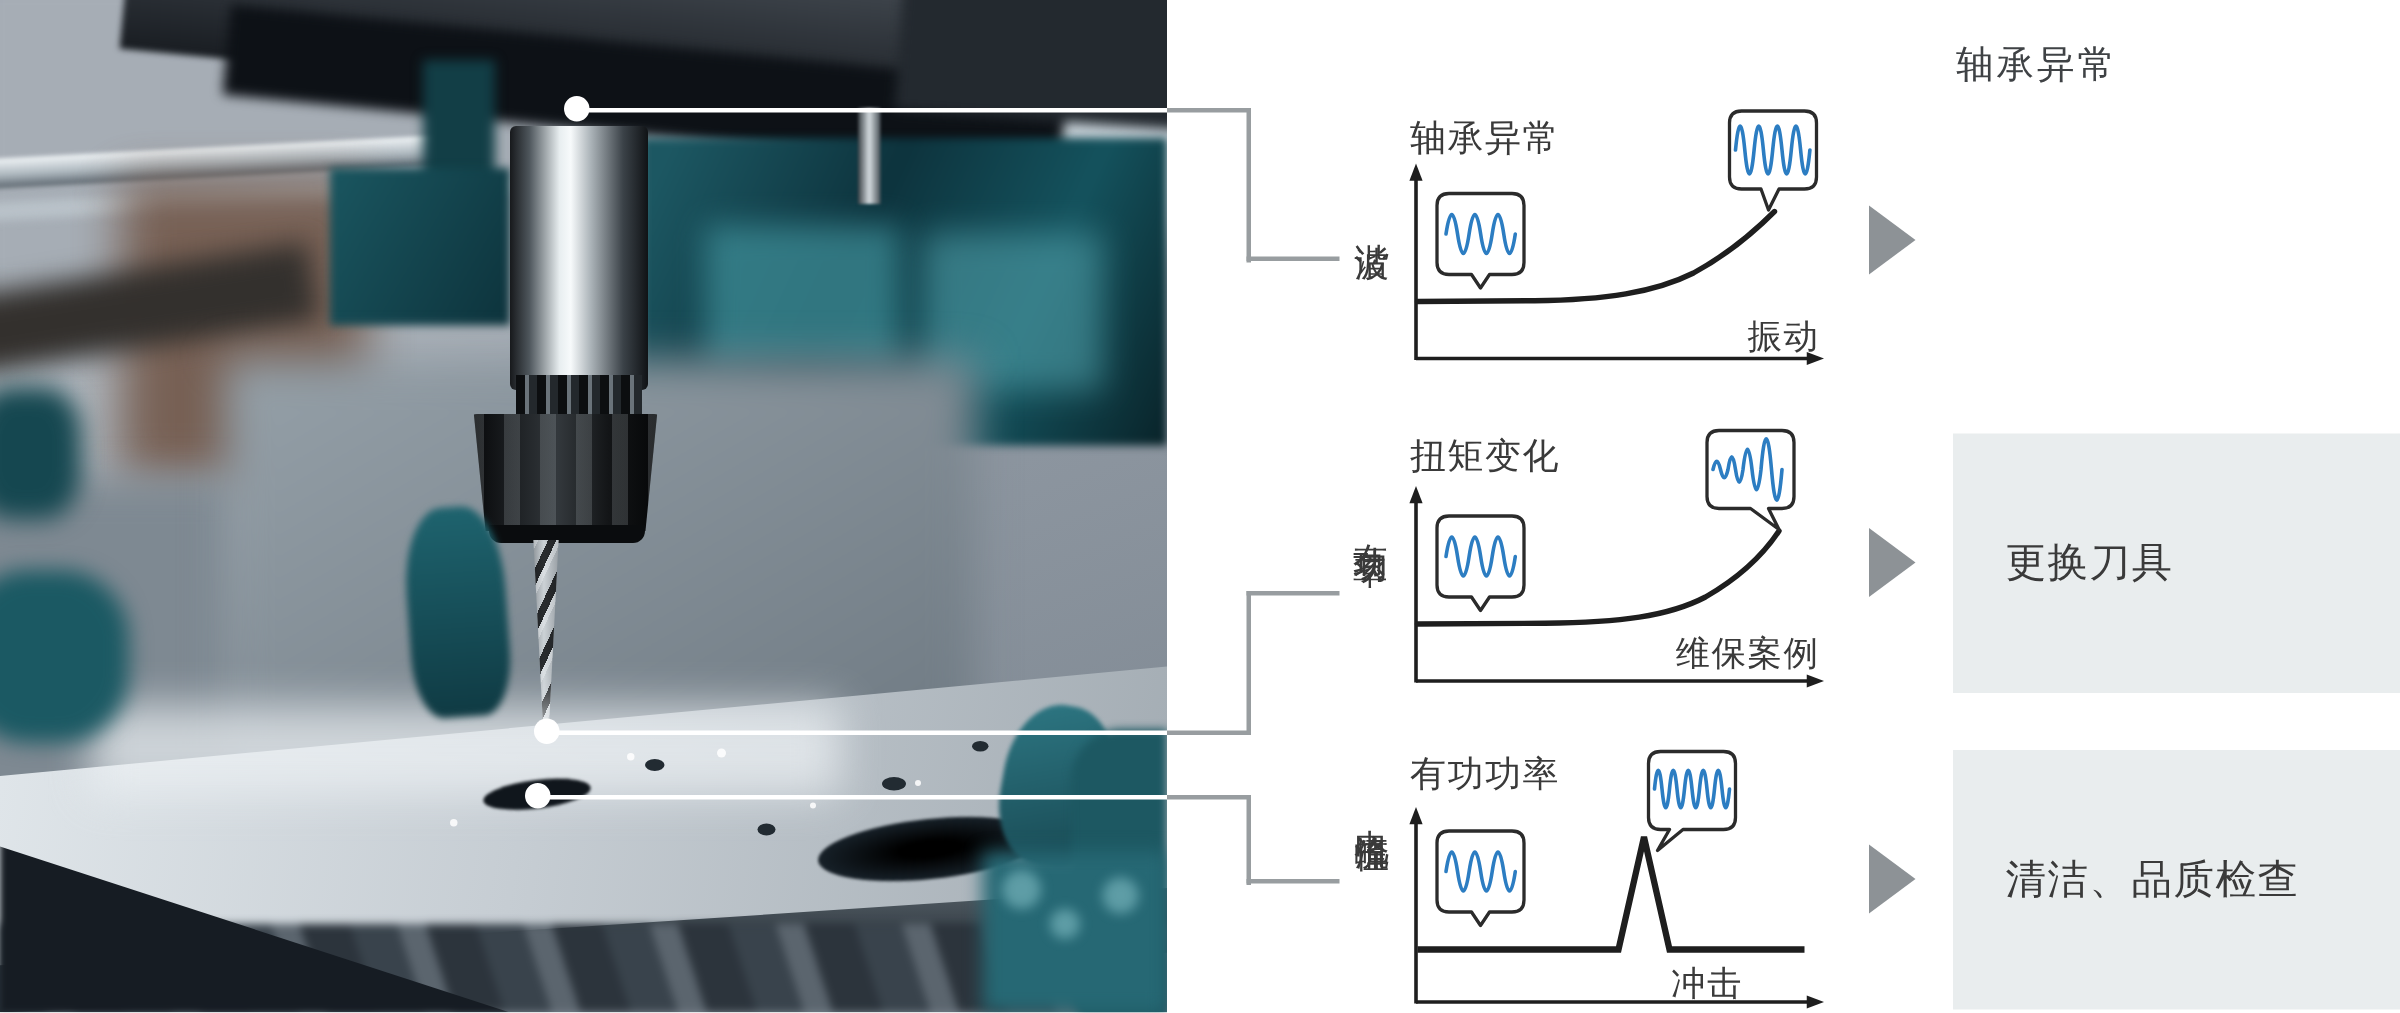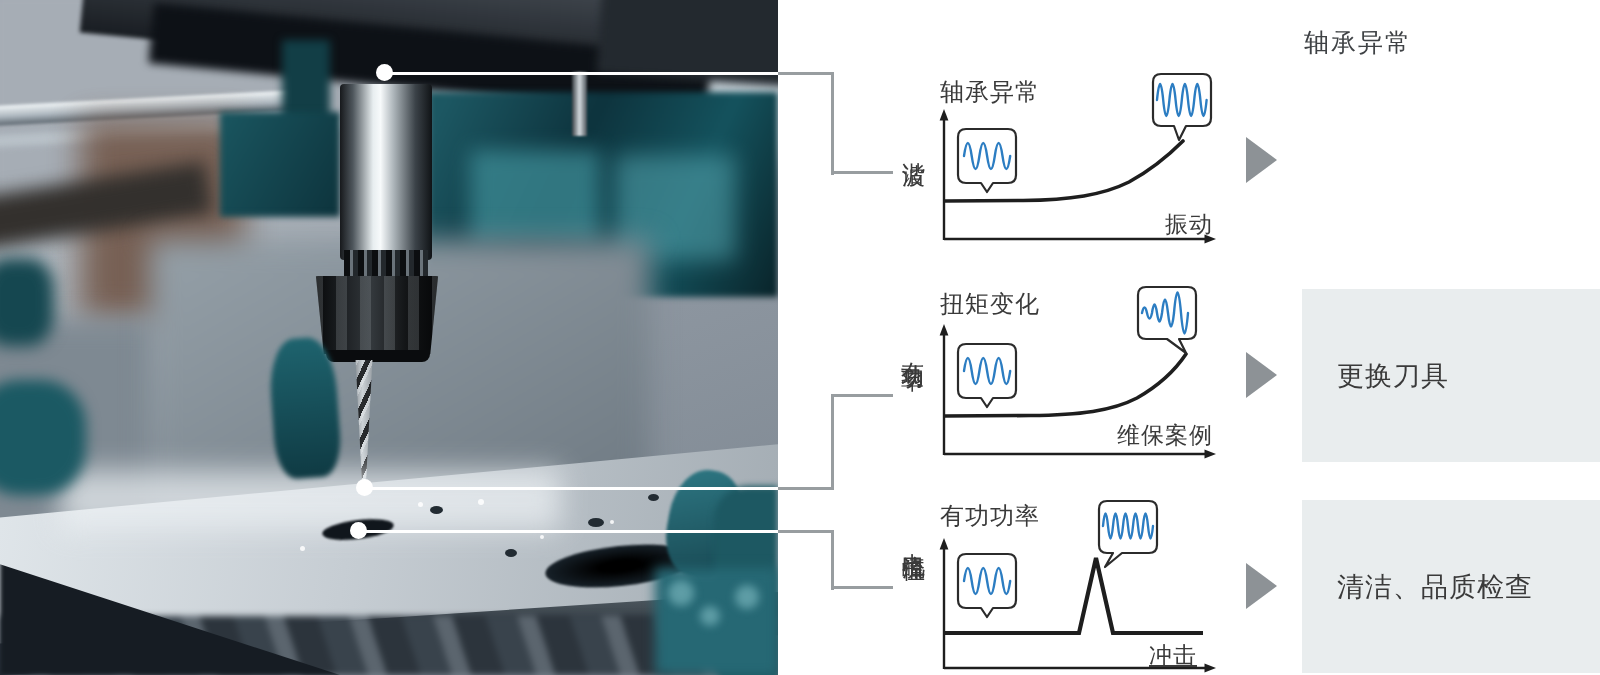--- a/index.html
+++ b/index.html
@@ -209,21 +209,21 @@
     <path class="signal" d="M10,100 H144 L161,25 L178,100 H268"></path>
   </svg>
   <svg class="abs bubble" style="left:956px;top:552px;" width="62" height="70" viewBox="0 0 62 70">
     <path class="body" d="M10,2 H52 Q60,2 60,10 V48 Q60,56 52,56 H37 L31,65 L25,56 H10 Q2,56 2,48 V10 Q2,2 10,2 Z"></path>
     <path class="wave" d="M8,29 q3.85,-26 7.7,0 q3.85,26 7.7,0 q3.85,-26 7.7,0 q3.85,26 7.7,0 q3.85,-26 7.7,0 q3.85,26 7.7,0"></path>
   </svg>
   <svg class="abs bubble" style="left:1097px;top:499px;" width="62" height="70" viewBox="0 0 62 70">
     <path class="body" d="M10,2 H52 Q60,2 60,10 V46 Q60,54 52,54 H25 L8,68 L16,54 H10 Q2,54 2,46 V10 Q2,2 10,2 Z"></path>
     <path class="wave" d="M6,27 q2.5,-25 5,0 q2.5,25 5,0 q2.5,-25 5,0 q2.5,25 5,0 q2.5,-25 5,0 q2.5,25 5,0 q2.5,-25 5,0 q2.5,25 5,0 q2.5,-25 5,0 q2.5,25 5,0"></path>
   </svg>
-  <div class="abs xlab" style="left:1149px;top:640px;text-decoration:underline;">冲击</div>
+  <div class="abs xlab" style="left:1114px;top:640px;">冲击</div>
 
   <div class="abs hdr">轴承异常</div>
 
   <div class="abs tri" style="left:1246px;top:137px;"></div>
   <div class="abs tri" style="left:1246px;top:352px;"></div>
   <div class="abs tri" style="left:1246px;top:563px;"></div>
 
   <div class="abs caseBox" style="top:289px;">
     <div class="line">更换刀具</div>
   </div>

